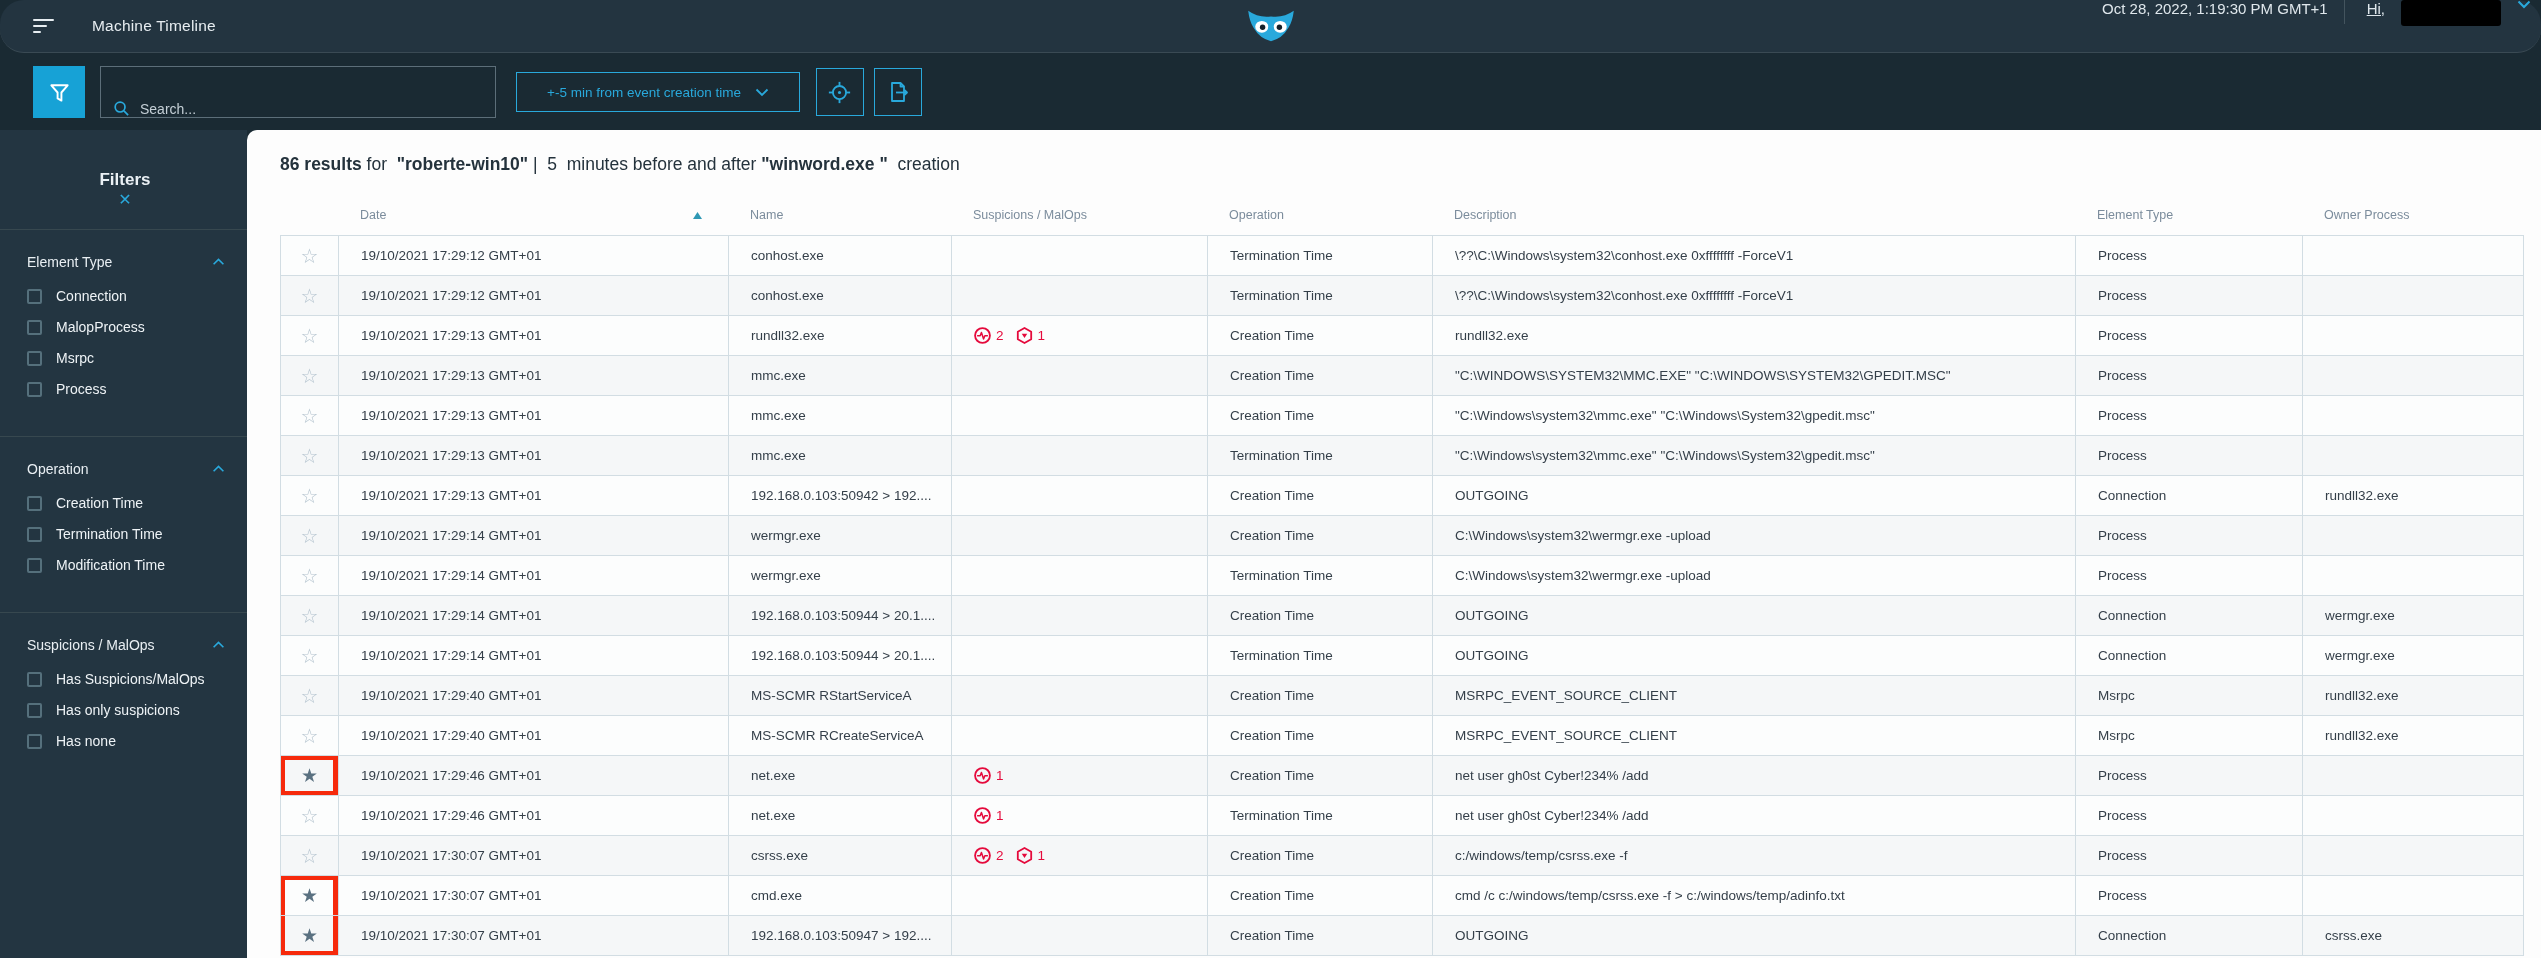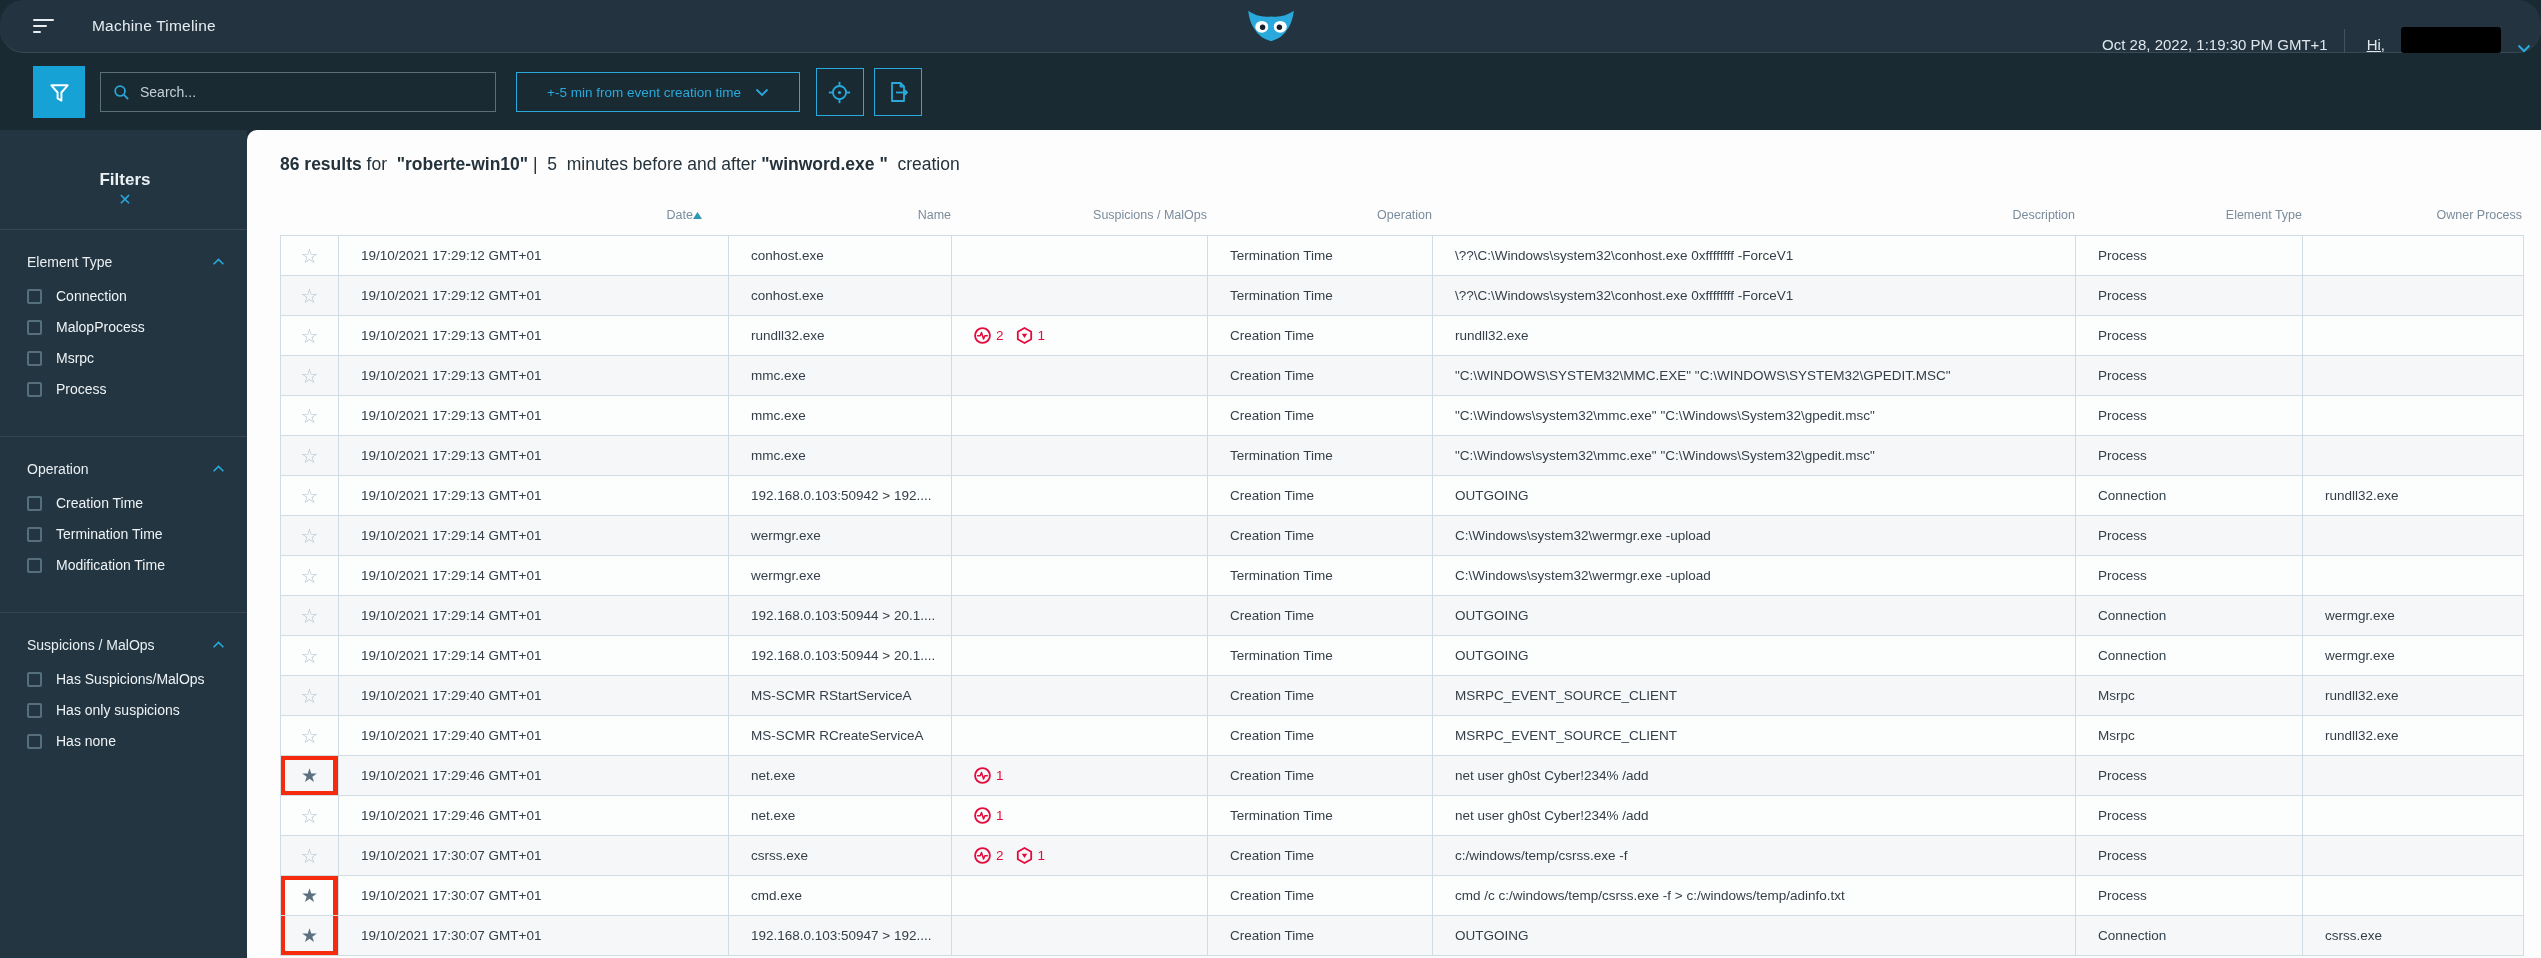--- a/index.html
+++ b/index.html
@@ -18,31 +18,31 @@
   html,body{width:2541px;height:958px;overflow:hidden;background:var(--dark2);
     font-family:"Liberation Sans","DejaVu Sans",sans-serif;}
   
   .appbar{position:absolute;left:0;top:0;width:2541px;height:53px;background:var(--dark1);
     border-bottom:1px solid #3a4a54;display:flex;align-items:center;color:#e7edf1;border-radius:24px;}
   .burger{margin-left:33px;width:22px;cursor:pointer;}
   .burger div{height:2.6px;background:#e7edf1;border-radius:1px;margin:3.6px 0;}
   .burger .b1{width:21px}.burger .b2{width:14px}.burger .b3{width:8px}
   .app-title{margin-left:37px;font-size:15.5px;letter-spacing:.2px;}
   .logo{position:absolute;left:50%;top:8px;transform:translateX(-50%);}
-  .appbar-right{position:absolute;right:10px;top:0;height:53px;display:flex;align-items:flex-end;gap:16px;}
+  .appbar-right{position:absolute;right:10px;top:0;height:53px;display:flex;align-items:flex-start;gap:16px;}
   .datetime{font-size:15px;color:#dfe7ec;}
   .vdiv{width:1px;height:24px;background:#43545e;}
   .greeting{font-size:15px;color:#dfe7ec;margin-left:6px;text-decoration:underline;}
   .redact{width:100px;height:26px;background:#000;border-radius:3px;}
   .chev-small{display:flex;align-items:center;}
   
   .toolbar{position:absolute;left:0;top:54px;width:2541px;height:76px;background:var(--dark2);
     display:flex;align-items:center;padding-left:33px;}
   .filter-btn{width:52px;height:52px;background:#17a2d6;display:flex;align-items:center;justify-content:center;cursor:pointer;}
-  .searchbox{margin-left:15px;width:396px;height:40px;border:1px solid #5c6e79;display:flex;align-items:center;padding:0 12px;gap:10px;background:transparent;}
+  .searchbox{margin-left:15px;width:396px;height:52px;border:1px solid #5c6e79;display:flex;align-items:flex-end;padding:0 12px;gap:10px;background:transparent;}
   .searchbox input{flex:1;background:transparent;border:none;outline:none;color:#dfe7ec;font-size:14px;font-family:inherit;}
   .searchbox input::placeholder{color:#c4cfd6;opacity:1;}
   .range-dd{margin-left:20px;height:40px;min-width:262px;border:1px solid var(--accent);color:var(--accent);
     display:flex;align-items:center;justify-content:center;gap:14px;padding:0 30px;font-size:13.5px;cursor:pointer;}
   .sq-btn{margin-left:16px;width:48px;height:48px;border:1px solid var(--accent);display:flex;align-items:center;justify-content:center;cursor:pointer;background:transparent;}
   .sq-btn + .sq-btn{margin-left:10px;}
   
   .sidebar{position:absolute;left:0;top:130px;width:247px;height:828px;background:var(--side);color:#eaf0f4;}
   .filters-head{display:flex;align-items:center;justify-content:space-between;padding:40px 24px 20px 27px;flex-direction:column;}
   .filters-title{font-size:17px;font-weight:700;}
@@ -54,21 +54,21 @@
   .fitem span.lbl{font-size:14px;color:#eef3f6;}
   
   .main{position:absolute;left:247px;top:130px;width:2294px;height:828px;background:#fdfdfd;
     border-top-left-radius:10px;padding:24px 0 0 33px;}
   .results-line{font-size:17.5px;color:#24323c;height:28px;}
   .results-line span{white-space:pre;}
   
   .tbl{margin-top:13px;width:2244px;}
   .grid{display:grid;grid-template-columns:58px 390px 223px 256px 225px 643px 227px 220px;}
   .thead{height:40px;align-items:center;color:var(--head-text);font-size:12.5px;}
-  .thead .th{padding-left:22px;display:flex;align-items:center;cursor:pointer;justify-content:flex-end;}
+  .thead .th{padding-left:22px;display:flex;align-items:center;cursor:pointer;}
   .thead .th.star-h{padding-left:0;}
   .th-date{justify-content:space-between;padding-right:26px;}
   .tbody{border:1px solid var(--tbl-border);border-bottom:none;}
   .trow{height:40px;border-bottom:1px solid var(--tbl-border);background:#fcfdfd;cursor:pointer;}
   .trow:nth-child(even){background:#f5f7f8;}
   .td{display:flex;align-items:center;padding-left:22px;font-size:13.5px;color:var(--cell-text);
     border-right:1px solid var(--tbl-border);overflow:hidden;white-space:nowrap;}
   .td:last-child{border-right:none;}
   .td.star-c{padding-left:0;justify-content:center;position:relative;}
   .star{font-size:20px;line-height:1;color:#b6c5d0;cursor:pointer;}

